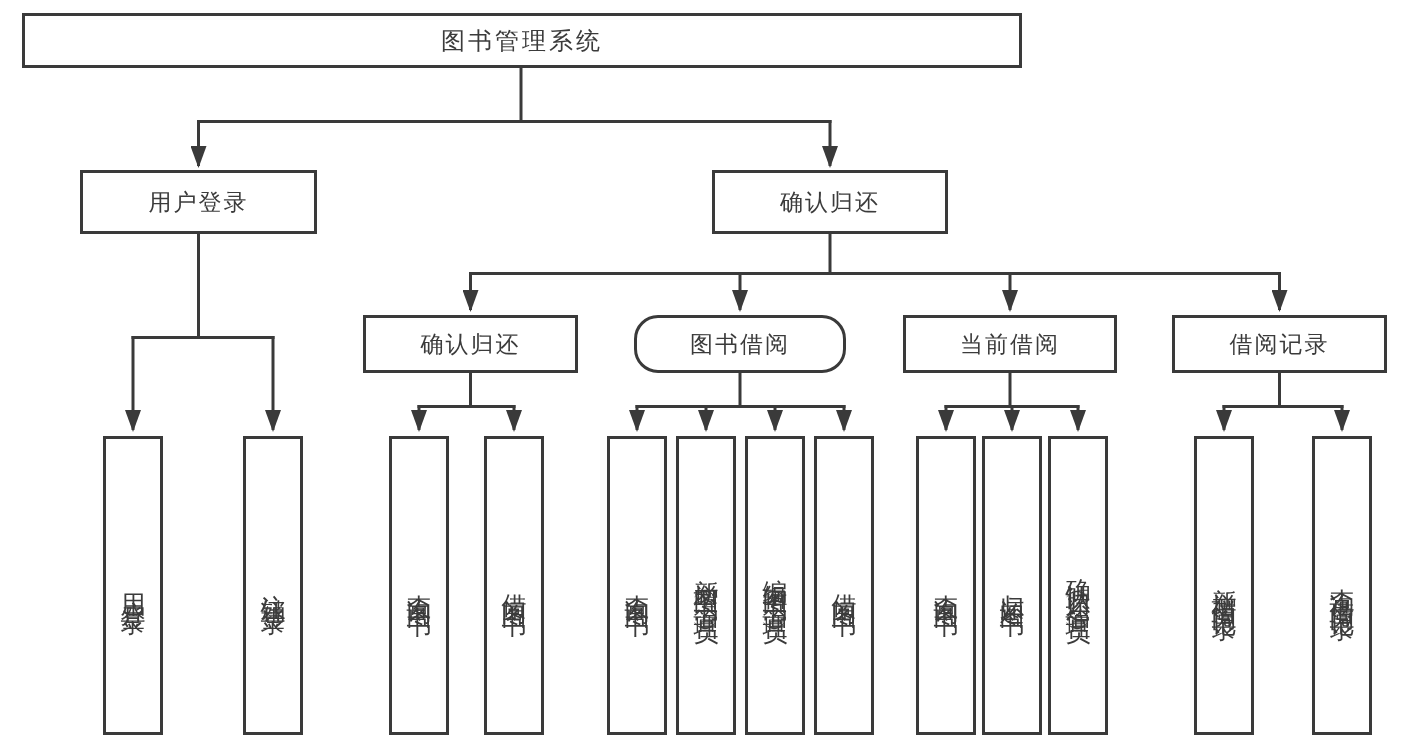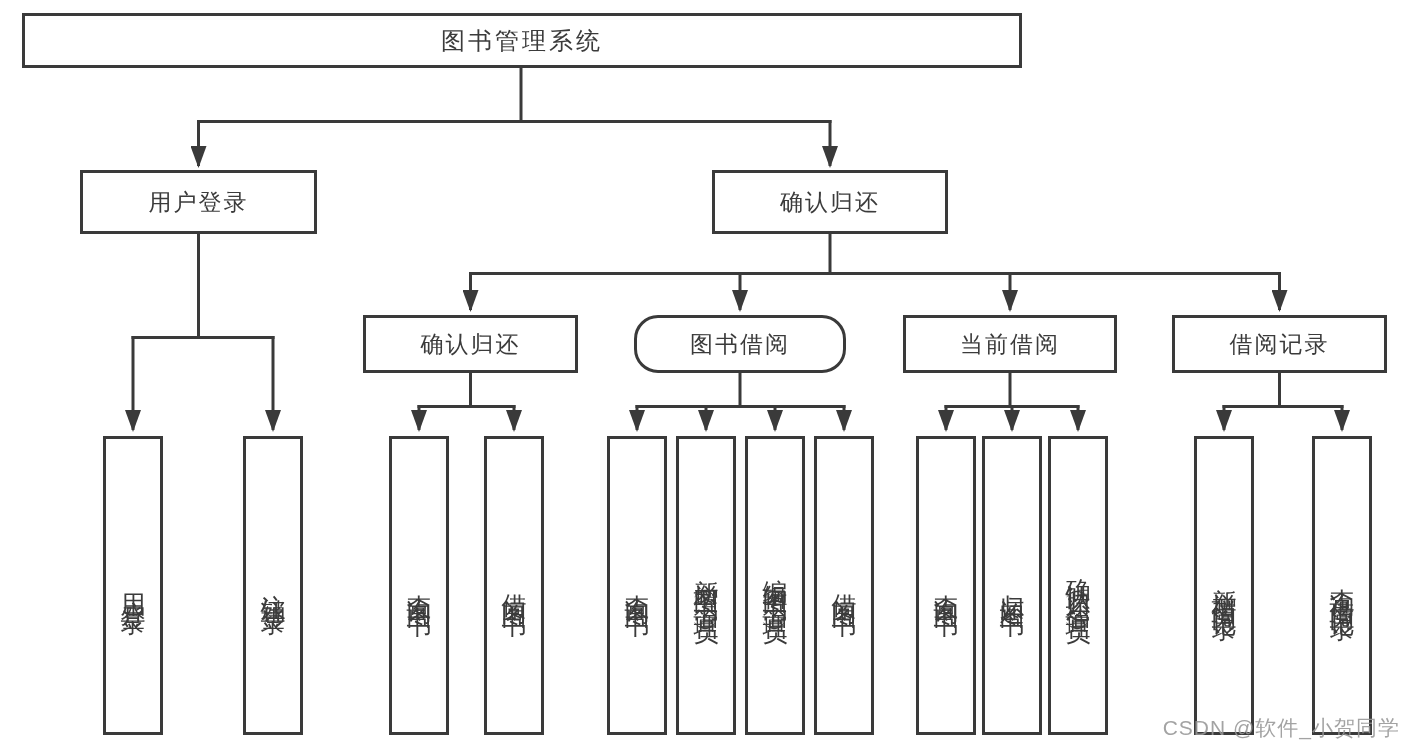--- a/index.html
+++ b/index.html
@@ -167,14 +167,13 @@
   <div class="box leaf" style="left:1048px;">
     <span class="vtext">确认归还（管理员）</span>
   </div>
   <div class="box leaf" style="left:1194px;">
     <span class="vtext">新增借阅记录</span>
   </div>
   <div class="box leaf" style="left:1312px;">
     <span class="vtext">查询借阅记录</span>
   </div>
 
-  <div id="watermark">CSDN @软件_小贺同学</div>
 </div>
 
 </body></html>

